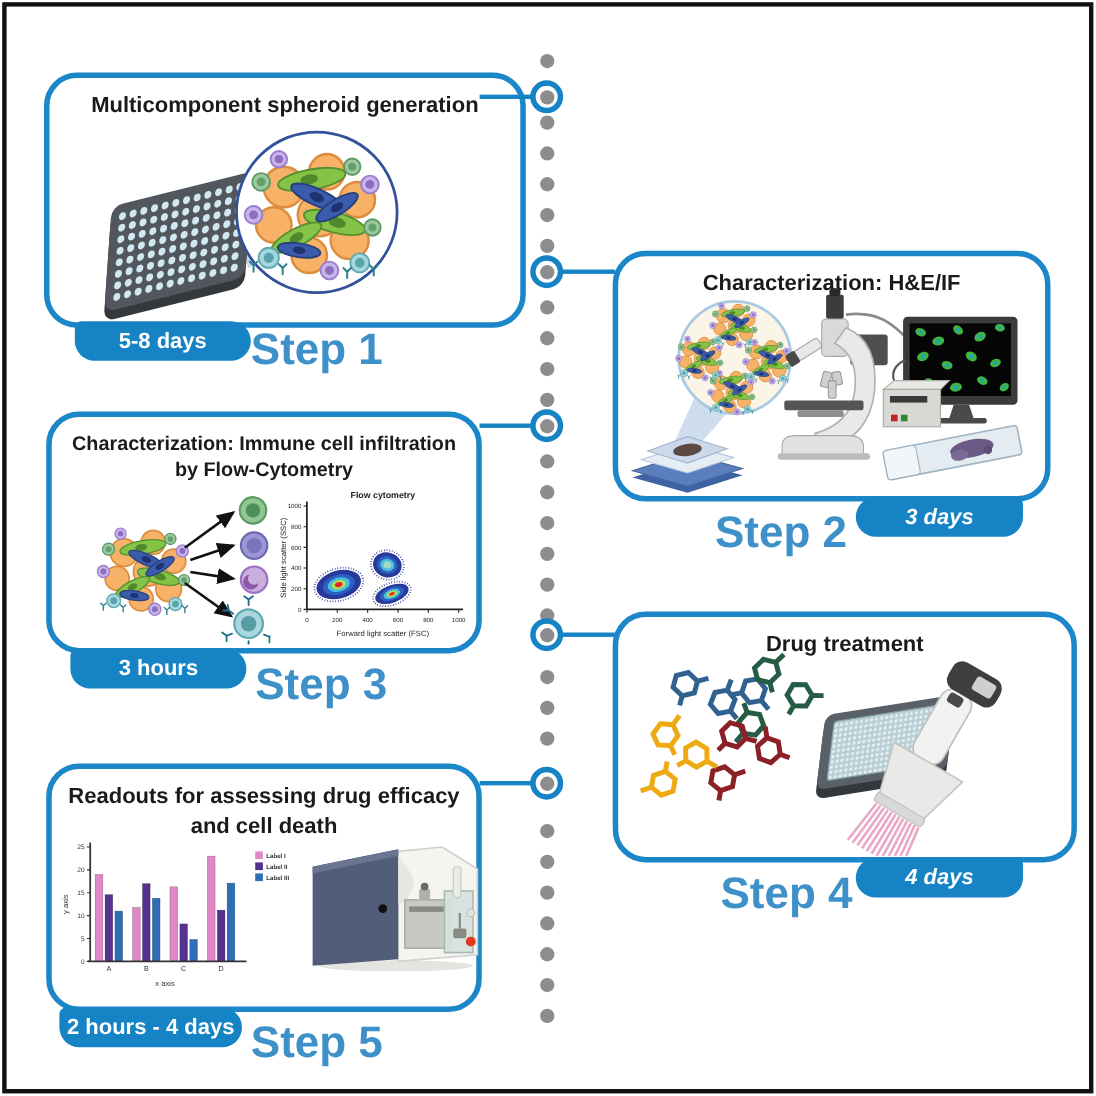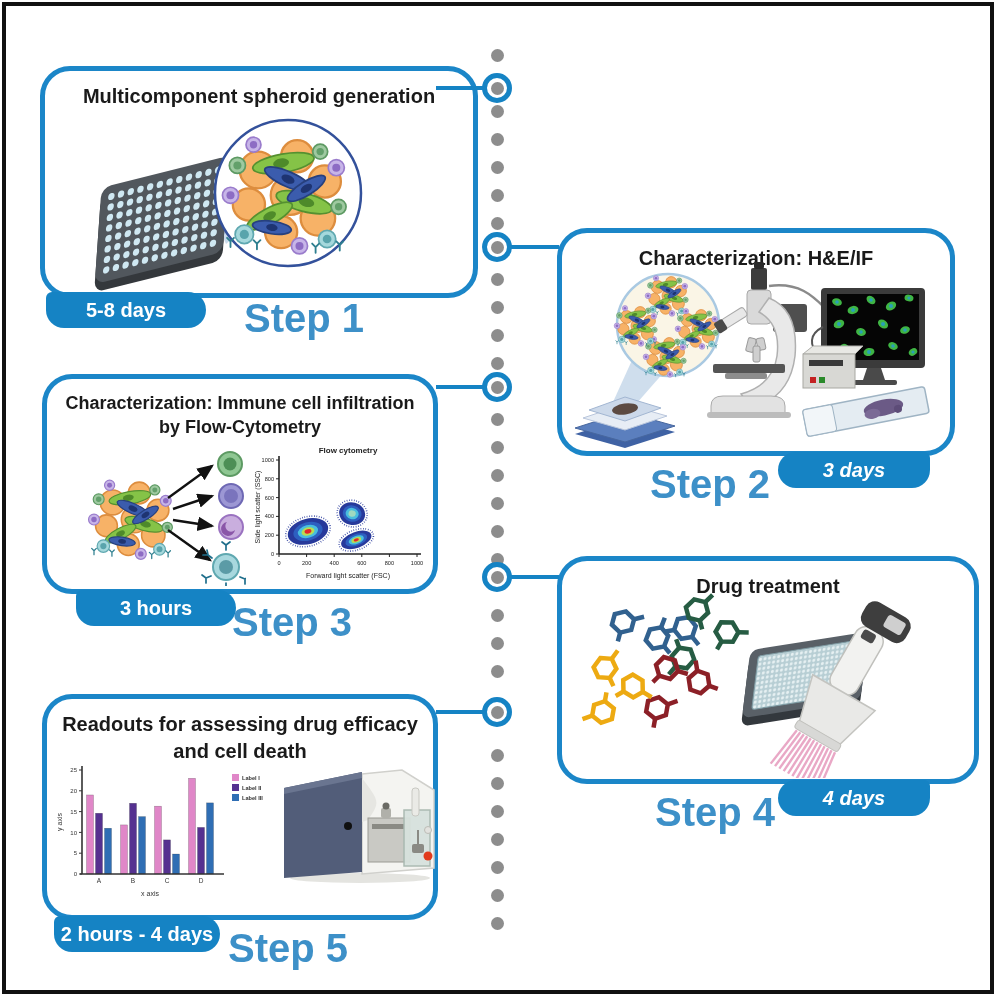--- a/index.html
+++ b/index.html
@@ -181,22 +181,22 @@
           <use href="#wrow" y="40"></use>
             <use href="#wrow" y="50"></use>
             <use href="#wrow" y="60"></use>
             <use href="#wrow" y="70"></use>
         </g>
       </g>
     </g>
     <circle cx="244" cy="89" r="73" fill="#ffffff" stroke="#33519b" stroke-width="2.5"></circle>
     <use href="#spheroid" transform="translate(244,89) scale(1.15)"></use>
   </svg>
-  <div class="badge" style="left:46px;top:292px;width:160px">5-8 days</div>
-  <div class="steplabel" style="left:244px;top:296px">Step 1</div>
+  <div class="badge" style="left:68px;top:292px;width:160px">5-8 days</div>
+  <div class="steplabel" style="left:228px;top:296px">Step 1</div>
 
   <section class="box" style="left:557px;top:228px;width:398px;height:228px">
     <h2 class="title">Characterization: H&amp;E/IF</h2>
   </section>
   <svg style="left:561px;top:246px" width="390" height="206" viewBox="0 0 390 206">
     <polygon points="72,112 104,125 68,166 52,156" fill="#c3d6e8" opacity="0.8"></polygon>
     <g transform="translate(62,168)">
       <polygon points="-48,20 2,34 52,18 2,4" fill="#3f62a4"></polygon>
       <polygon points="-48,14 2,28 52,12 2,-2" fill="#5b7fbe" stroke="#47679e" stroke-width="1"></polygon>
       <polygon points="-40,4 2,16 44,2 2,-10" fill="#e7edf5" stroke="#b9c6dc" stroke-width="1"></polygon>
@@ -362,21 +362,21 @@
       <text x="22" y="74.4" text-anchor="end" font-size="5.6" fill="#222">400</text>
       <line x1="24" y1="53.6" x2="27" y2="53.6" stroke="#222" stroke-width="1"></line>
       <text x="22" y="55.6" text-anchor="end" font-size="5.6" fill="#222">600</text>
       <line x1="24" y1="34.8" x2="27" y2="34.8" stroke="#222" stroke-width="1"></line>
       <text x="22" y="36.8" text-anchor="end" font-size="5.6" fill="#222">800</text>
       <line x1="24" y1="16" x2="27" y2="16" stroke="#222" stroke-width="1"></line>
       <text x="22" y="18" text-anchor="end" font-size="5.6" fill="#222">1000</text>
       <text x="96" y="134" text-anchor="middle" font-size="7" fill="#222">Forward light scatter (FSC)</text>
       <text x="8" y="63" text-anchor="middle" font-size="7" fill="#222" transform="rotate(-90 8 63)">Side light scatter (SSC)</text>
     </svg>
-  <div class="badge" style="left:76px;top:590px;width:160px">3 hours</div>
+  <div class="badge" style="left:64px;top:590px;width:160px">3 hours</div>
   <div class="steplabel" style="left:232px;top:600px">Step 3</div>
 
   <section class="box" style="left:557px;top:556px;width:422px;height:228px">
     <h2 class="title">Drug treatment</h2>
   </section>
   <svg style="left:561px;top:580px" width="390" height="198" viewBox="0 0 390 198">
     <g>
       <g stroke="#31618f">
           <use href="#molhex" transform="translate(62,42) rotate(15)"></use>
           <use href="#molhex" transform="translate(96,58) rotate(-40)"></use>

